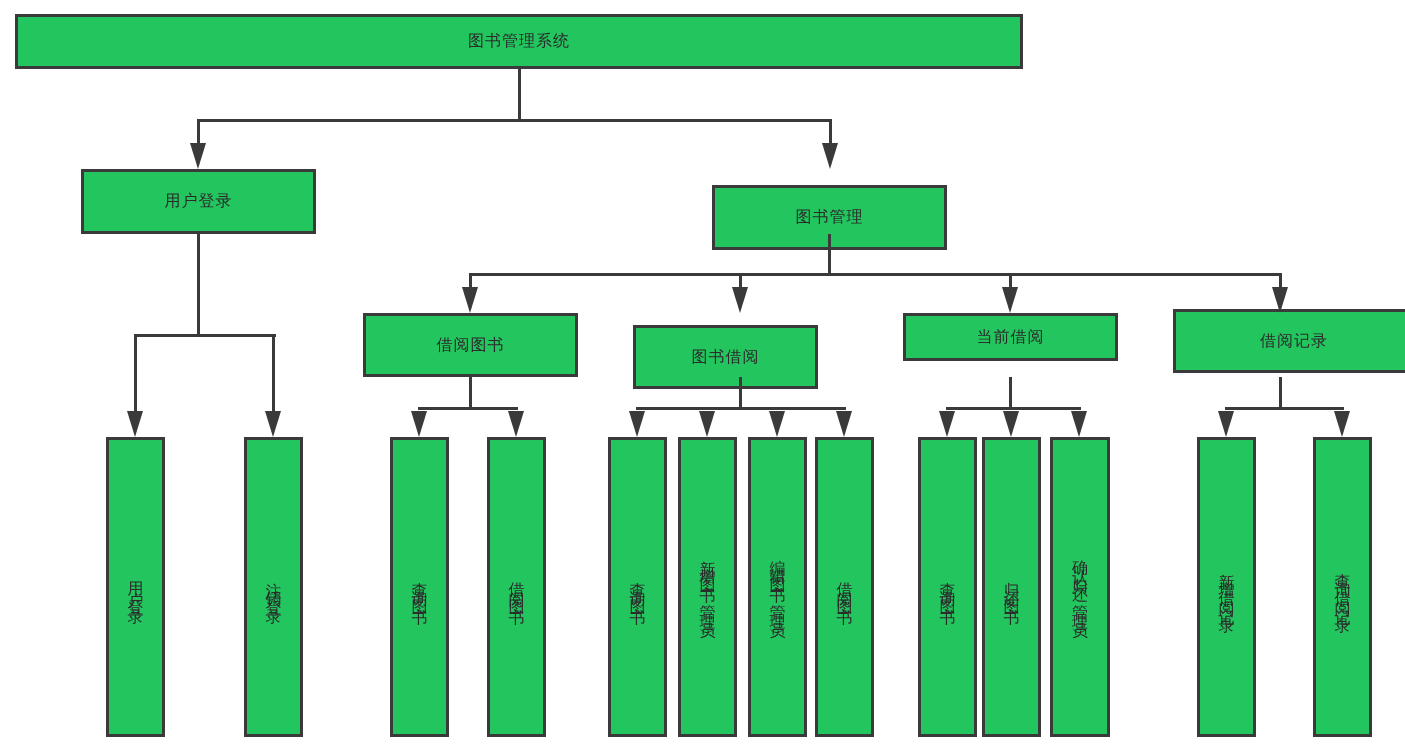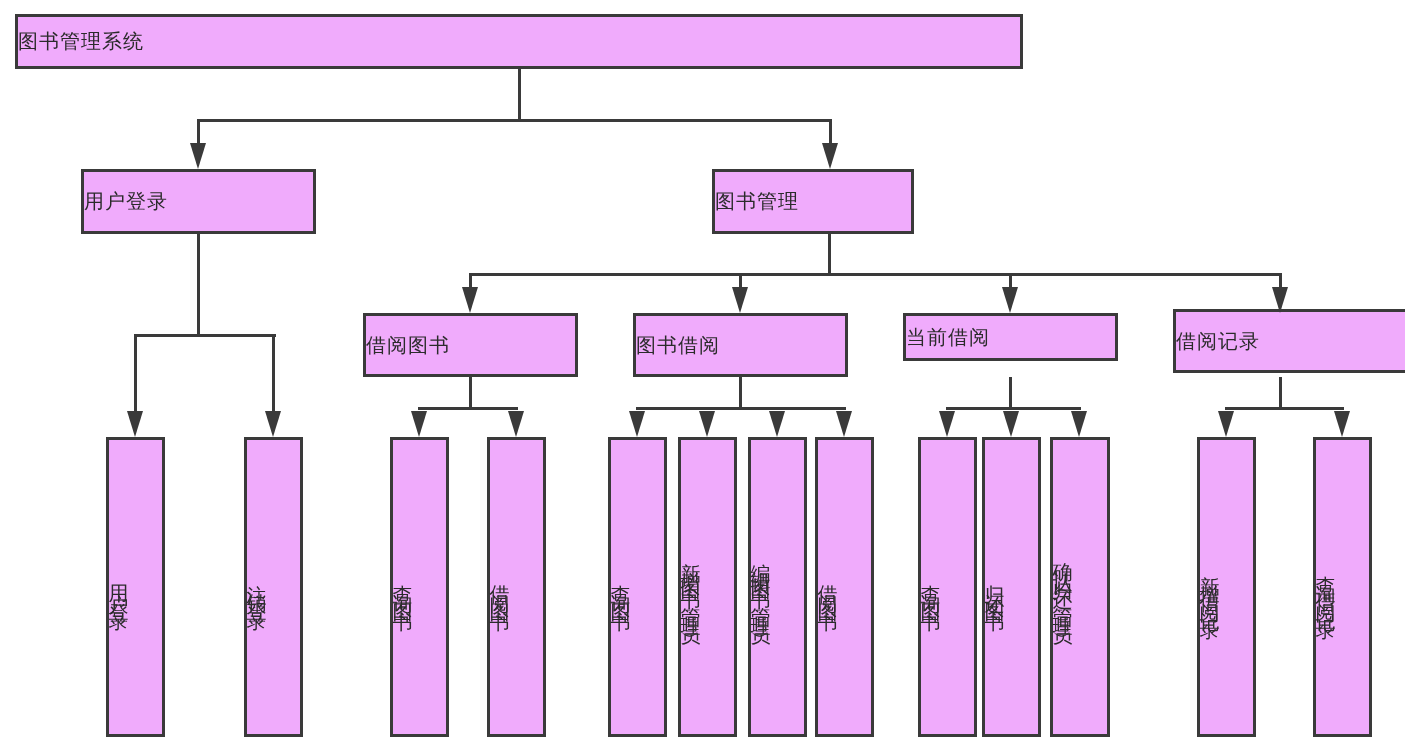--- a/index.html
+++ b/index.html
@@ -3,23 +3,23 @@
 <meta charset="utf-8">
 <style>
   * { margin:0; padding:0; box-sizing:border-box; }
   html,body { background:#fff; }
   #canvas {
     position:relative; width:1405px; height:747px; background:var(--bg,#fff);
     font-family:"Liberation Sans","DejaVu Sans",sans-serif;
     color:var(--text,#2b2b2b); overflow:hidden;
   }
   .node {
-    position:absolute; border:3px solid var(--line,#3a3a3a); background:#f0abfc;
-    display:flex; align-items:center; 
-    font-size:20px; letter-spacing:1px; color:var(--text,#2b2b2b);
+    position:absolute; border:3px solid var(--line,#3a3a3a); background:#22c55e;
+    display:flex; align-items:center; justify-content:center;
+    font-size:16px; letter-spacing:1px; color:var(--text,#2b2b2b);
   }
   .node > span { display:block; white-space:nowrap; }
   .vnode > span {
     writing-mode:vertical-lr; text-orientation:mixed;
     letter-spacing:9px; line-height:1.0; white-space:nowrap;
   }
   .hline, .vline { position:absolute; background:var(--line,#3a3a3a); }
   .hline { height:3px; }
   .vline { width:3px; }
   .arrow {
@@ -38,29 +38,29 @@
 <div id="canvas">
 
   <div class="node" style="left:15px;top:14px;width:1008px;height:55px">
     <span>图书管理系统</span>
   </div>
 
   <div class="node" style="left:81px;top:169px;width:235px;height:65px">
     <span>用户登录</span>
   </div>
 
-  <div class="node" style="left:712px;top:169px;width:202px;height:65px">
+  <div class="node" style="left:712px;top:185px;width:235px;height:65px">
     <span>图书管理</span>
   </div>
 
   <div class="node" style="left:363px;top:313px;width:215px;height:64px">
     <span>借阅图书</span>
   </div>
 
-  <div class="node" style="left:633px;top:313px;width:215px;height:64px">
+  <div class="node" style="left:633px;top:325px;width:185px;height:64px">
     <span>图书借阅</span>
   </div>
 
   <div class="node" style="left:903px;top:313px;width:215px;height:48px">
     <span>当前借阅</span>
   </div>
 
   <div class="node" style="left:1173px;top:309px;width:242px;height:64px">
     <span>借阅记录</span>
   </div>

